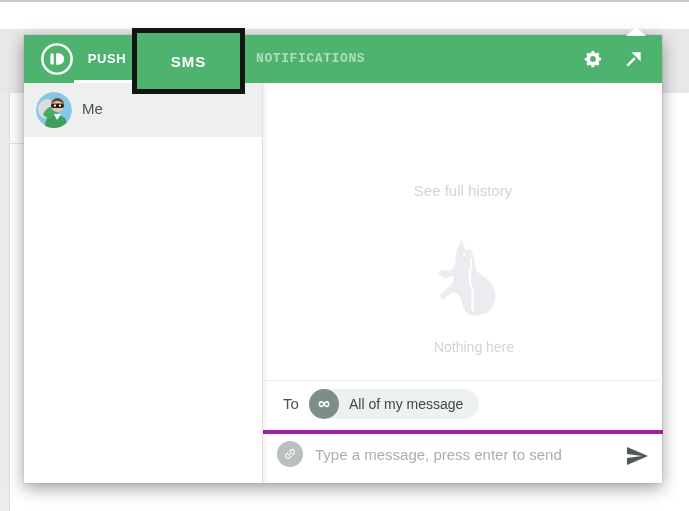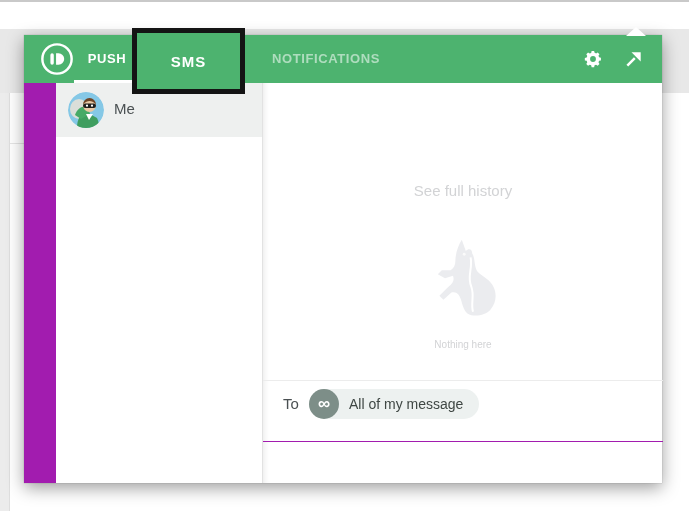--- a/index.html
+++ b/index.html
@@ -31,40 +31,40 @@
   
   #popup { left:24px; top:35px; width:638px; height:448px; background:#a21caf; z-index:2;
            box-shadow:0 5px 16px rgba(0,0,0,.38), 0 0 1px rgba(0,0,0,.3); }
   #pheader { left:0; top:0; width:638px; height:48px; background:#4db36f; }
   #plogo { left:16px; top:7px; width:34px; height:34px; }
   .tab { top:0; height:48px; line-height:48px; text-align:center; color:#fff;
          font-size:13px; font-weight:bold; letter-spacing:.6px; cursor:pointer; }
   #tab-push { left:50px; width:66px; }
   #tab-push .underline { position:absolute; left:0; bottom:0; width:66px; height:3px; background:#fff; }
   #tab-sms { left:140px; width:100px; }
-  #tab-notifications { left:248px; width:100px; color:rgba(255,255,255,.55); }
+  #tab-notifications { left:232px; width:100px; color:rgba(255,255,255,.55);font-family:Liberation Mono, monospace; }
   #gear-btn { left:559px; top:14px; width:20px; height:20px; cursor:pointer; }
   #popout-btn { left:600px; top:14px; width:20px; height:20px; cursor:pointer; }
 
-  #sidebar { left:0; top:48px; width:238px; height:400px; background:#fff;margin-left:32px; }
+  #sidebar { left:0; top:48px; width:238px; height:400px; background:#fff; }
   #me-row { left:0; top:0; width:238px; height:54px; background:#eef0ef; cursor:pointer; }
   #avatar { left:12px; top:9px; width:36px; height:36px; }
   #me-label { left:58px; top:17px; font-size:15px; color:#4a5052; }
 
   #main { left:238px; top:48px; width:400px; height:400px; background:#fff;
           border-left:1px solid #e2e2e2;
           box-shadow:inset 7px 0 7px -7px rgba(0,0,0,.12);padding-left:20px; }
   #history-link { left:0; top:99px; width:400px; text-align:center;
                   font-size:15px; color:#d2d3d5; cursor:pointer; }
   #unicorn { left:162px; top:152px; width:80px; height:92px; }
-  #empty-text { left:0; top:256px; width:400px; text-align:center;
-                font-size:10px; color:#d2d3d5; }
-
-  #to-row { left:0; top:297px; width:400px; height:62px;
-            border-top:1px solid #ececec; border-bottom:1px solid #a21caf; }
+  #empty-text { left:11px; top:256px; width:400px; text-align:center;
+                font-size:14px; color:#d2d3d5; }
+
+  #to-row { left:0; top:297px; width:400px; height:54px;
+            border-top:1px solid #ececec; border-bottom:4px solid #a21caf; }
   #to-label { left:20px; top:14px; font-size:15px; color:#4a5052; }
   #recipient-pill { left:46px; top:8px; height:30px; background:#edf1f0;
                     border-radius:16px; display:flex; align-items:center;
                     padding-right:16px; cursor:pointer; }
   #inf-circle { width:30px; height:30px; border-radius:50%; background:#7d8e88;
                 color:#fff; font-size:17px; font-weight:bold; text-align:center;
                 line-height:29px; flex:0 0 auto; }
   #recipient-label { font-size:14px; color:#3f4744; margin-left:10px; white-space:nowrap; }
 
   #compose-row { left:0; top:344px; width:400px; height:56px; }
@@ -183,18 +183,31 @@
     <div id="empty-text" class="abs">Nothing here</div>
 
     <div id="to-row" class="abs">
       <div id="to-label" class="abs">To</div>
       <div id="recipient-pill" class="abs">
         <div id="inf-circle">∞</div>
         <div id="recipient-label">All of my message</div>
       </div>
     </div>
 
+    <div id="compose-row" class="abs">
+      <div id="attach-btn" class="abs">
+        <svg width="14" height="14" viewBox="0 0 24 24" style="transform:rotate(-45deg)">
+          <path fill="#fff" d="M3.9 12c0-1.71 1.39-3.1 3.1-3.1h4V7H7c-2.76 0-5 2.24-5 5s2.24 5 5 5h4v-1.9H7c-1.71 0-3.1-1.39-3.1-3.1zM8 13h8v-2H8v2zm9-6h-4v1.9h4c1.71 0 3.1 1.39 3.1 3.1s-1.39 3.1-3.1 3.1h-4V17h4c2.76 0 5-2.24 5-5s-2.24-5-5-5z"></path>
+        </svg>
+      </div>
+      <input id="msg-input" class="abs" type="text" placeholder="Type a message, press enter to send" style="">
+      <div id="send-btn" class="abs">
+        <svg width="30" height="24" viewBox="0 0 24 24">
+          <path fill="#4b5a55" d="M2 21l21-9L2 3v7l15 2-15 2z"></path>
+        </svg>
+      </div>
+    </div>
   </div>
 </div>
 
 <div id="sms-annotation" class="abs">
   <span>SMS</span>
 </div>
 
 </body></html>

